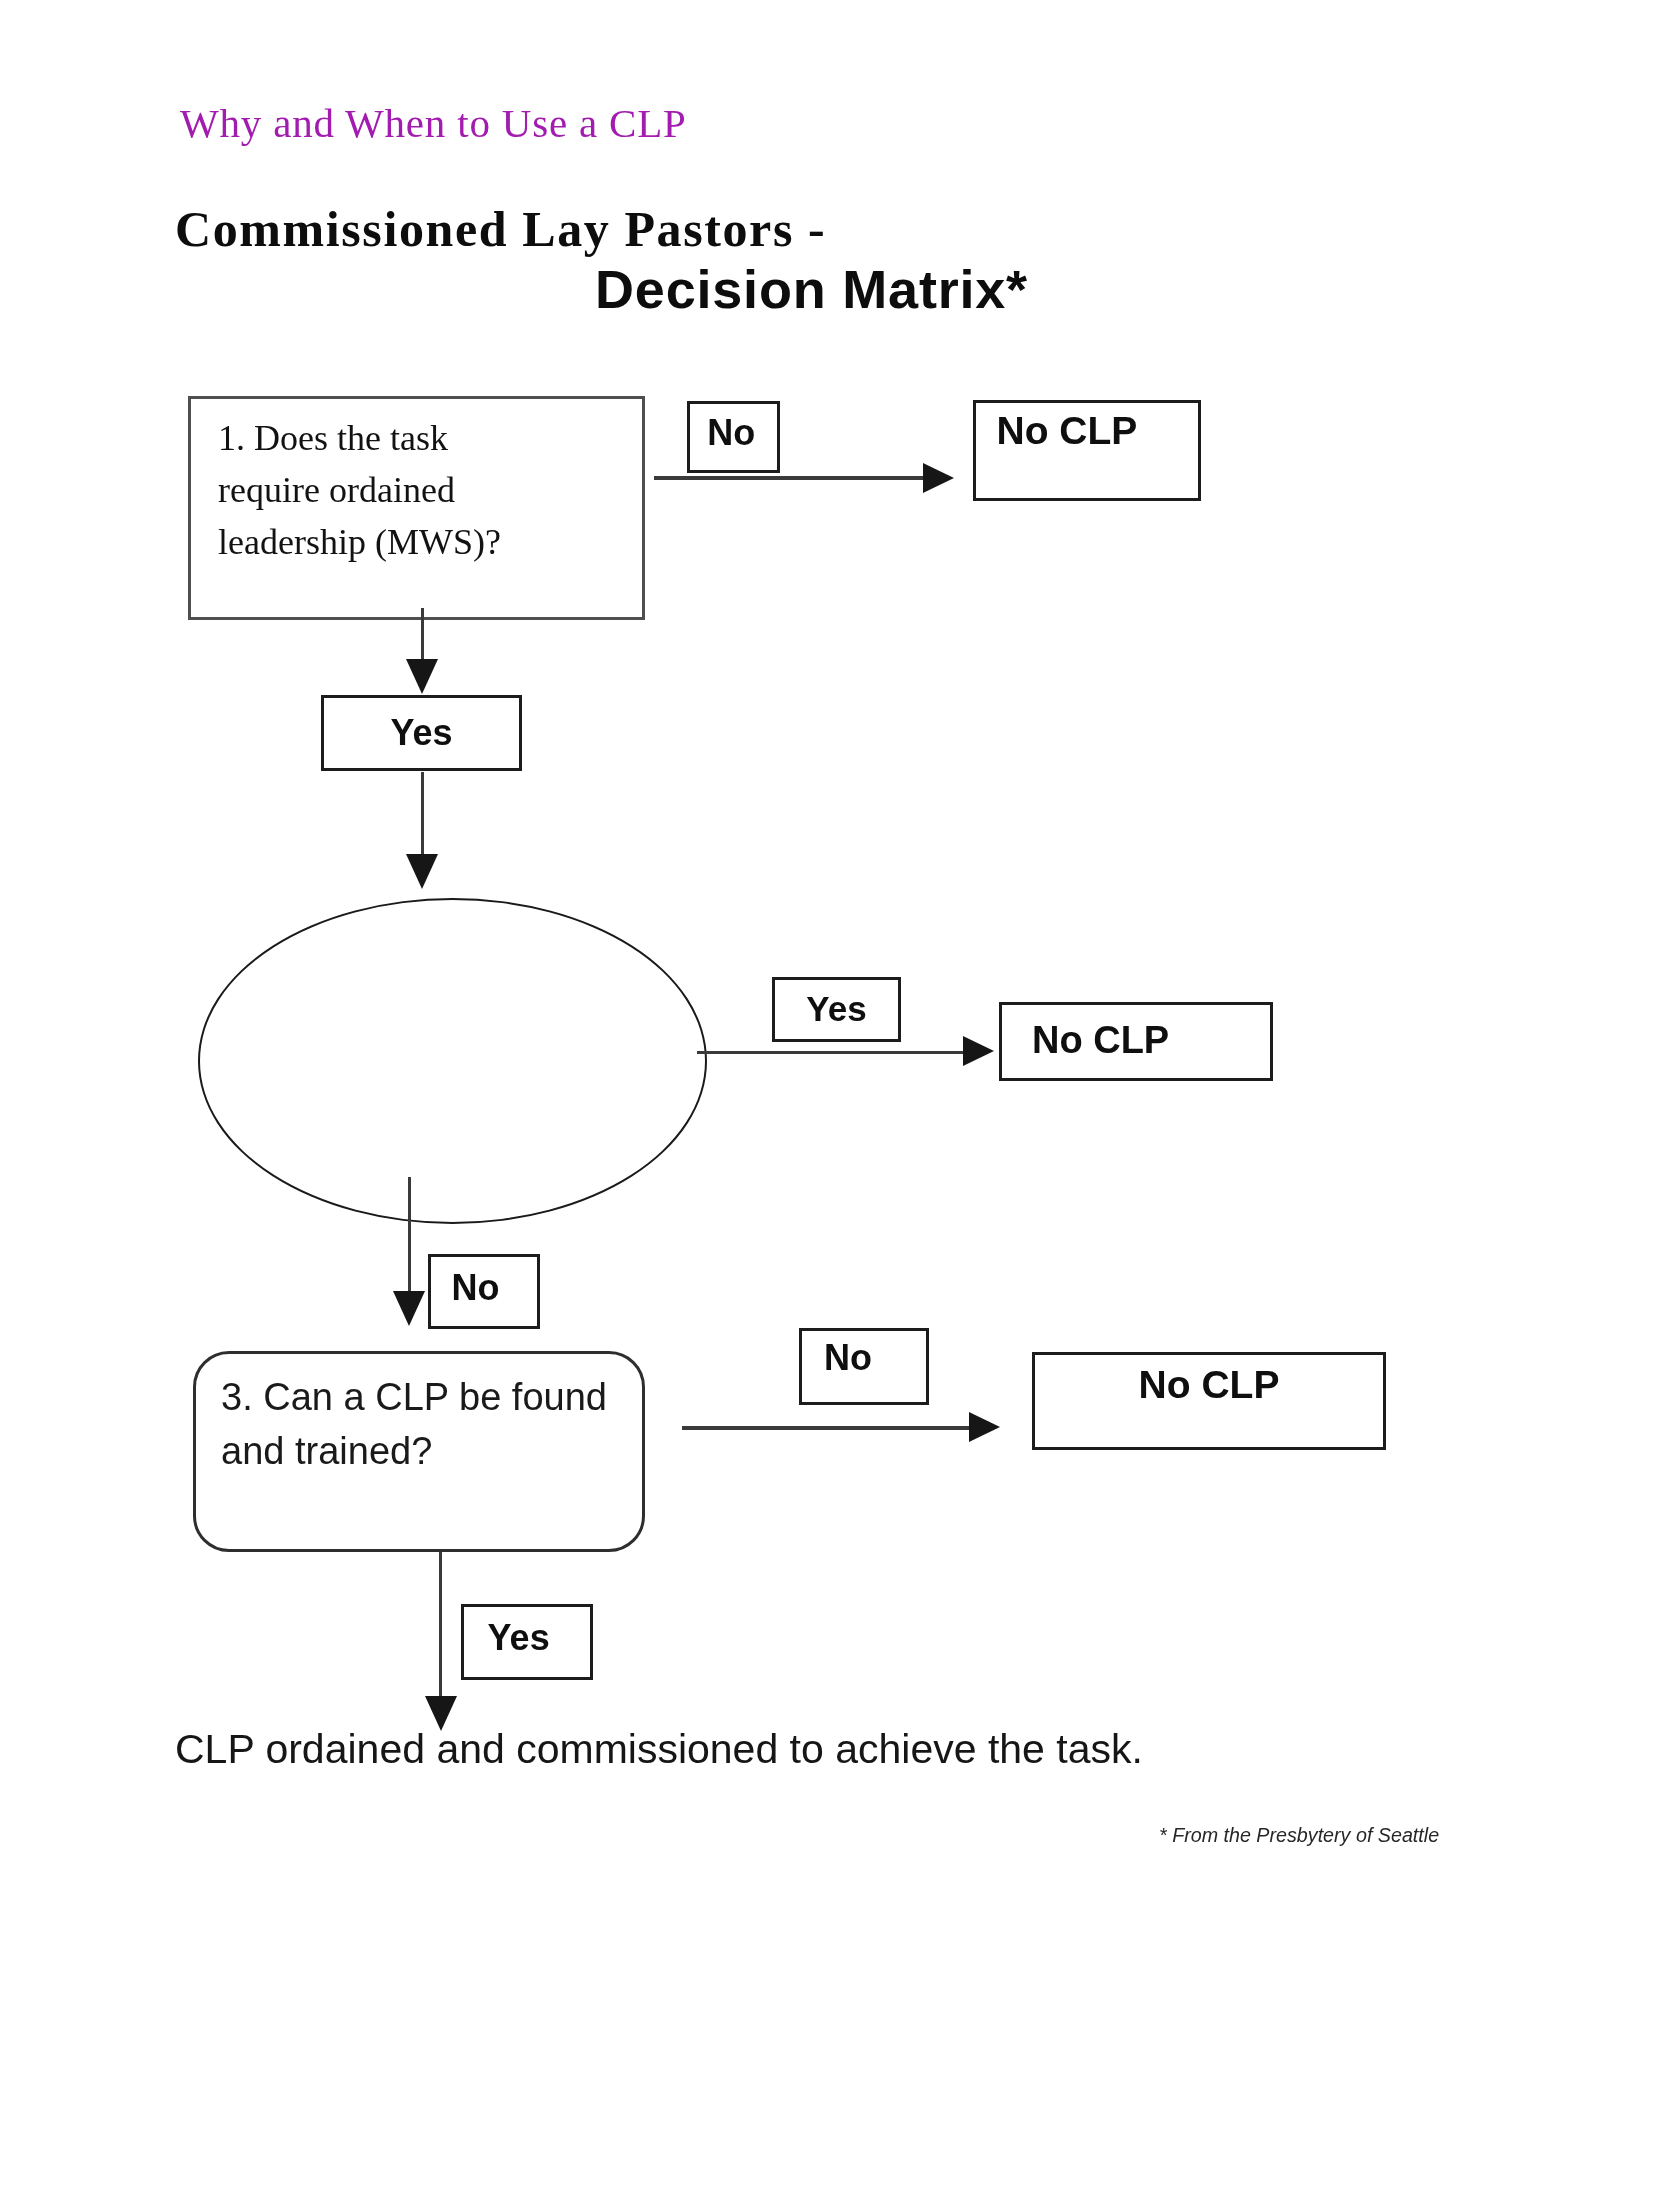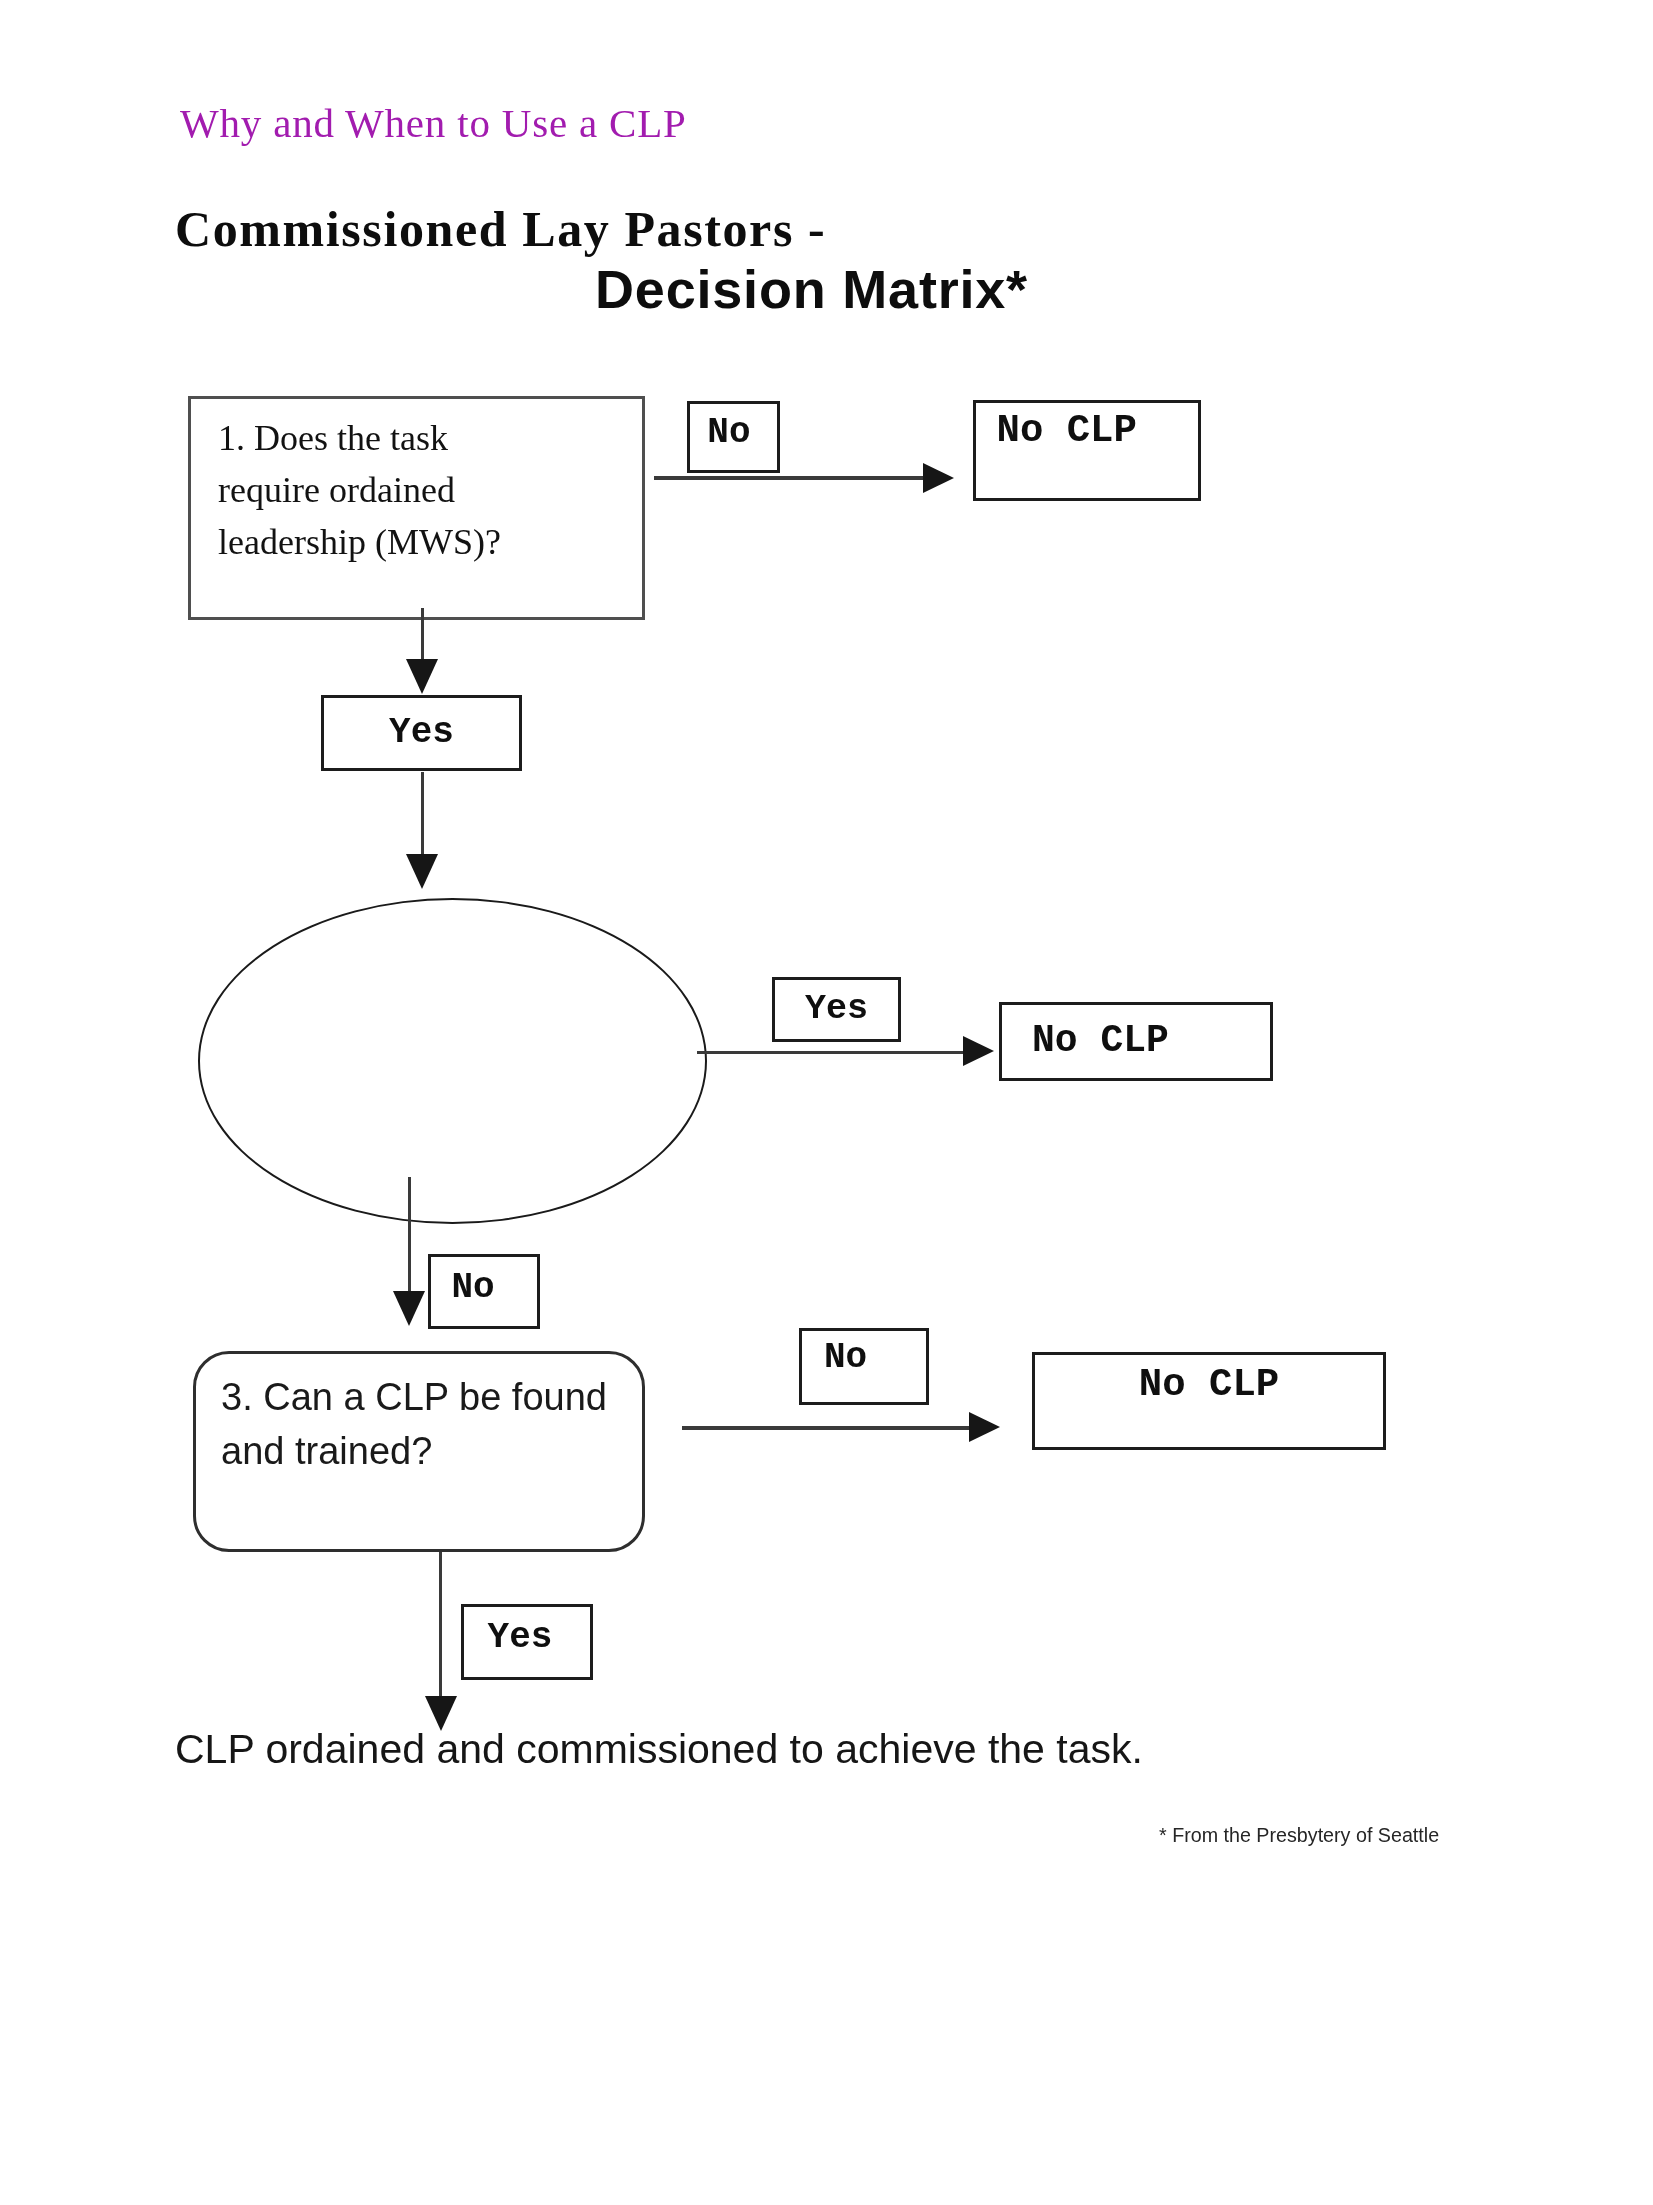--- a/index.html
+++ b/index.html
@@ -68,21 +68,21 @@
   }
   .q3-text {
     width: 386px;
     font-family: "Liberation Sans", sans-serif;
     font-size: 38px; line-height: 1.42; color: #1a1a1a;
   }
 
   .label-box {
     box-sizing: border-box; background: #ffffff;
     border: 3.2px solid #1c1c1c;
-    font-family: Liberation Mono, monospace;
+    font-family: Liberation Sans, sans-serif;
     font-weight: bold; color: #0f0f0f;
   }
   .no-q1   { left: 687px;  top: 401px;  width: 93px; height: 72px;  font-size: 36px; padding: 7.9px 0 0 17.3px; }
   .noclp-q1{ left: 973px; top: 400px;  width: 228px; height: 101px; font-size: 39px; padding: 6.3px 0 0 20.5px; }
   .yes-q1  { left: 321px;  top: 695px;  width: 201px; height: 76px;  font-size: 36px; text-align: center; line-height: 70px; }
   .yes-q2  { left: 772px;  top: 977px; width: 129px; height: 65px;  font-size: 35px; text-align: center; line-height: 58px; }
   .noclp-q2{ left: 999px; top: 1002px; width: 274px; height: 79px; font-size: 38px; padding: 14px 0 0 30px; }
   .no-q2   { left: 428px;  top: 1254px; width: 112px; height: 75px;  font-size: 36px; padding: 9.5px 0 0 20.5px; }
   .no-q3   { left: 799px; top: 1328px; width: 130px; height: 77px;  font-size: 36px; padding: 6.3px 0 0 22px; }
   .noclp-q3{ left: 1032px; top: 1352px; width: 354px; height: 98px; font-size: 39px; text-align: center; padding-top: 7.9px; }
@@ -121,21 +121,21 @@
 
   
   .outcome-text {
     left: 175px; top: 1726px;
     font-family: "Liberation Sans", sans-serif;
     font-size: 41px; color: #161616; white-space: nowrap;
   }
   .footnote {
     left: 1159px; top: 1824px;
     font-family: "Liberation Sans", sans-serif;
-    font-size: 19.7px; color: #262626; white-space: nowrap;
+    font-size: 19.7px; color: #262626; white-space: nowrap; font-style: italic;
   }
 </style>
 </head>
 <body>
 
 <div id="page">
 
   <div class="abs header-note" style="left:180px; top:99px;">Why and When to Use a CLP</div>
 
   <div class="abs title-serif" style="left:175px; top:200px;">Commissioned Lay Pastors -</div>

